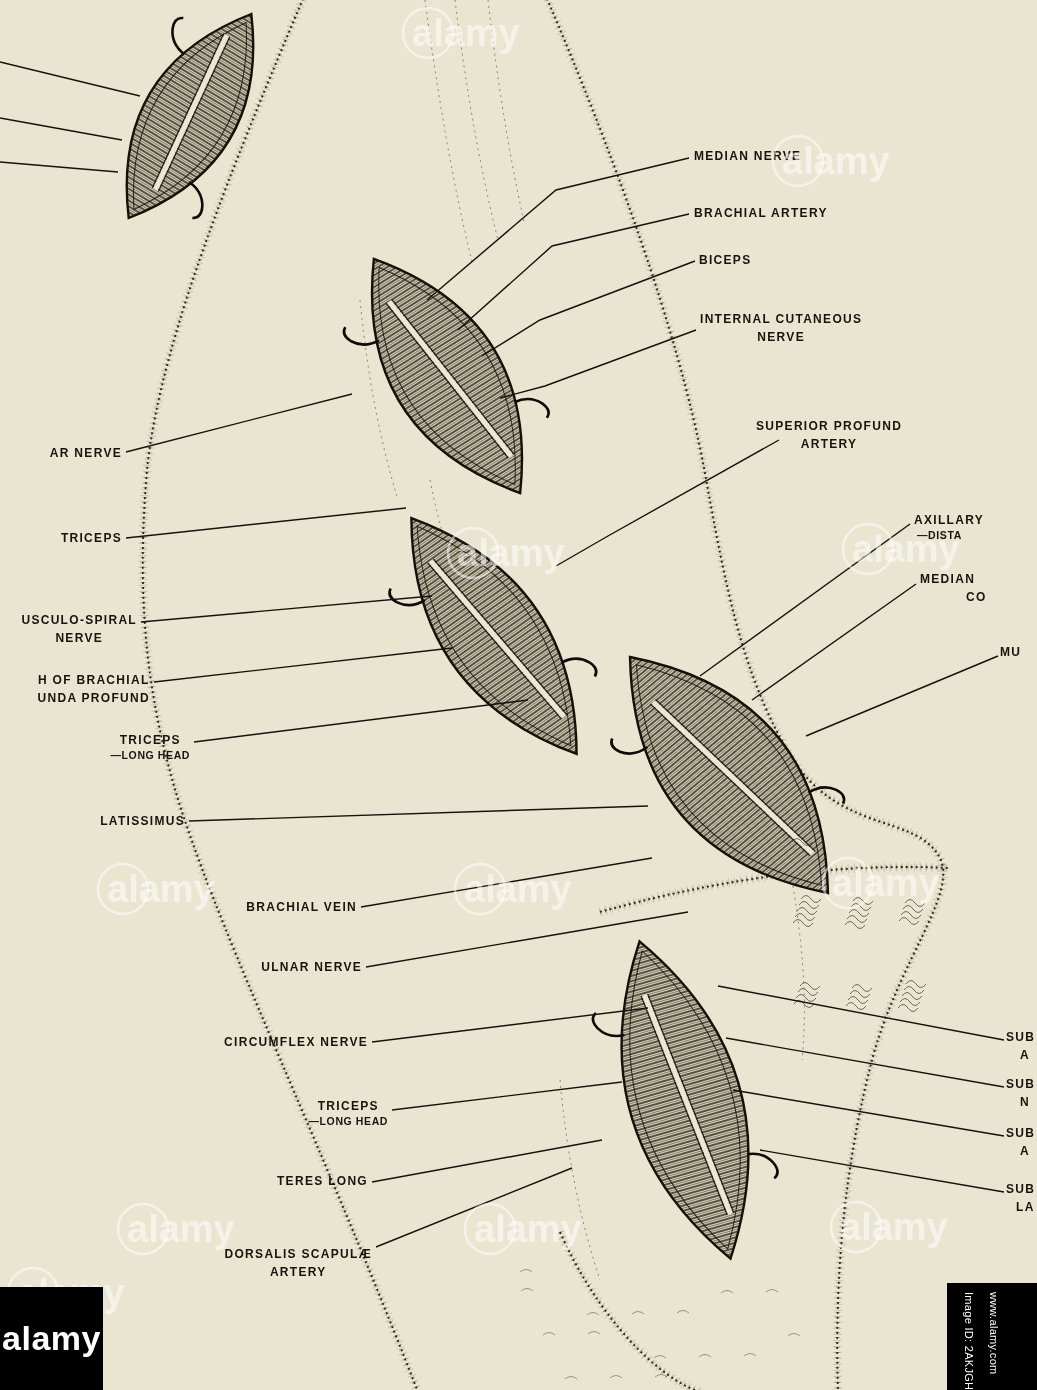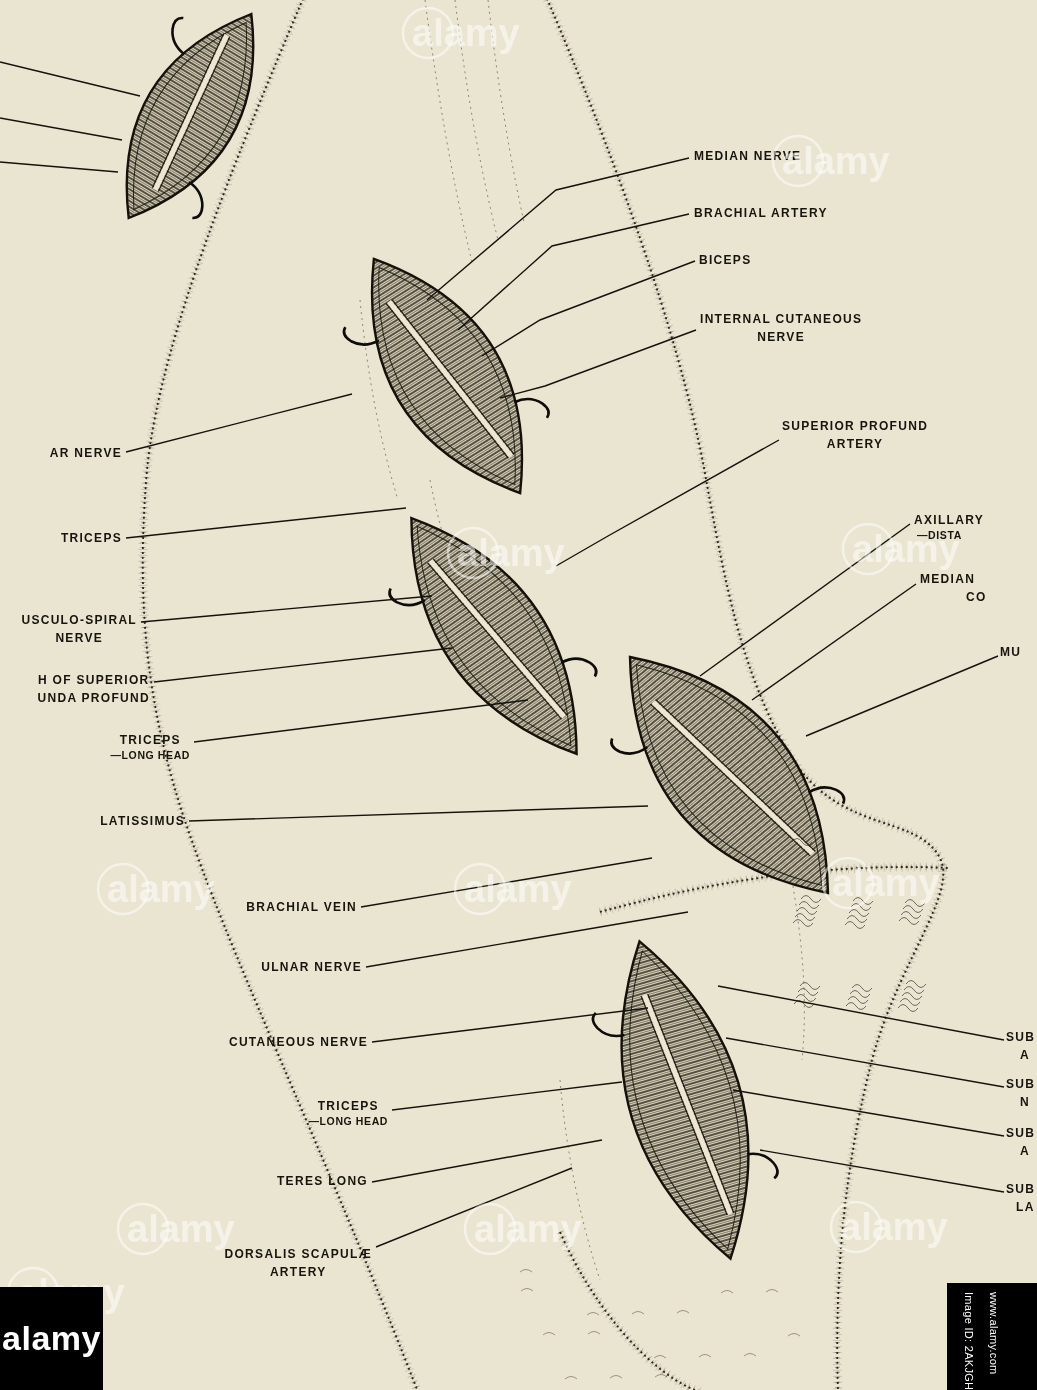--- a/index.html
+++ b/index.html
@@ -175,21 +175,21 @@
       <div class="fig-label" style="left: 694px; top: 204px; text-align: left;">
         <div class="lbl-main">BRACHIAL ARTERY</div>
       </div>
       <div class="fig-label" style="left: 699px; top: 251px; text-align: left;">
         <div class="lbl-main">BICEPS</div>
       </div>
       <div class="fig-label" style="left: 700px; top: 310px; text-align: center;">
         <div class="lbl-main">INTERNAL CUTANEOUS</div>
         <div class="lbl-main">NERVE</div>
       </div>
-      <div class="fig-label" style="left: 782px; top: 417px; text-align: center;">
+      <div class="fig-label" style="left: 756px; top: 417px; text-align: center;">
         <div class="lbl-main">SUPERIOR PROFUND</div>
         <div class="lbl-main">ARTERY</div>
       </div>
       <div class="fig-label" style="left: 914px; top: 511px; text-align: left;">
         <div class="lbl-main">AXILLARY</div>
         <div class="lbl-small" style="margin-left: 3px;">—DISTA</div>
       </div>
       <div class="fig-label" style="left: 920px; top: 570px; text-align: left;">
         <div class="lbl-main">MEDIAN</div>
         <div class="lbl-main" style="margin-left: 46px;">CO</div>
@@ -201,38 +201,38 @@
         <div class="lbl-main">AR NERVE</div>
       </div>
       <div class="fig-label" style="right: 915px; top: 529px; text-align: right;">
         <div class="lbl-main">TRICEPS</div>
       </div>
       <div class="fig-label" style="right: 900px; top: 611px; text-align: center;">
         <div class="lbl-main">USCULO-SPIRAL</div>
         <div class="lbl-main">NERVE</div>
       </div>
       <div class="fig-label" style="right: 887px; top: 671px; text-align: center;">
-        <div class="lbl-main">H OF SUPERIOR</div>
+        <div class="lbl-main">H OF BRACHIAL</div>
         <div class="lbl-main">UNDA PROFUND</div>
       </div>
       <div class="fig-label" style="right: 847px; top: 731px; text-align: center;">
         <div class="lbl-main">TRICEPS</div>
         <div class="lbl-small">—LONG HEAD</div>
       </div>
       <div class="fig-label" style="right: 852px; top: 812px; text-align: right;">
         <div class="lbl-main">LATISSIMUS</div>
       </div>
       <div class="fig-label" style="right: 680px; top: 898px; text-align: right;">
         <div class="lbl-main">BRACHIAL VEIN</div>
       </div>
       <div class="fig-label" style="right: 675px; top: 958px; text-align: right;">
         <div class="lbl-main">ULNAR NERVE</div>
       </div>
       <div class="fig-label" style="right: 669px; top: 1033px; text-align: right;">
-        <div class="lbl-main">CUTANEOUS NERVE</div>
+        <div class="lbl-main">CIRCUMFLEX NERVE</div>
       </div>
       <div class="fig-label" style="right: 649px; top: 1097px; text-align: center;">
         <div class="lbl-main">TRICEPS</div>
         <div class="lbl-small">—LONG HEAD</div>
       </div>
       <div class="fig-label" style="right: 669px; top: 1172px; text-align: right;">
         <div class="lbl-main">TERES LONG</div>
       </div>
       <div class="fig-label" style="right: 665px; top: 1236px; text-align: center; margin-top: 9px;">
         <div class="lbl-main">DORSALIS SCAPULÆ</div>

